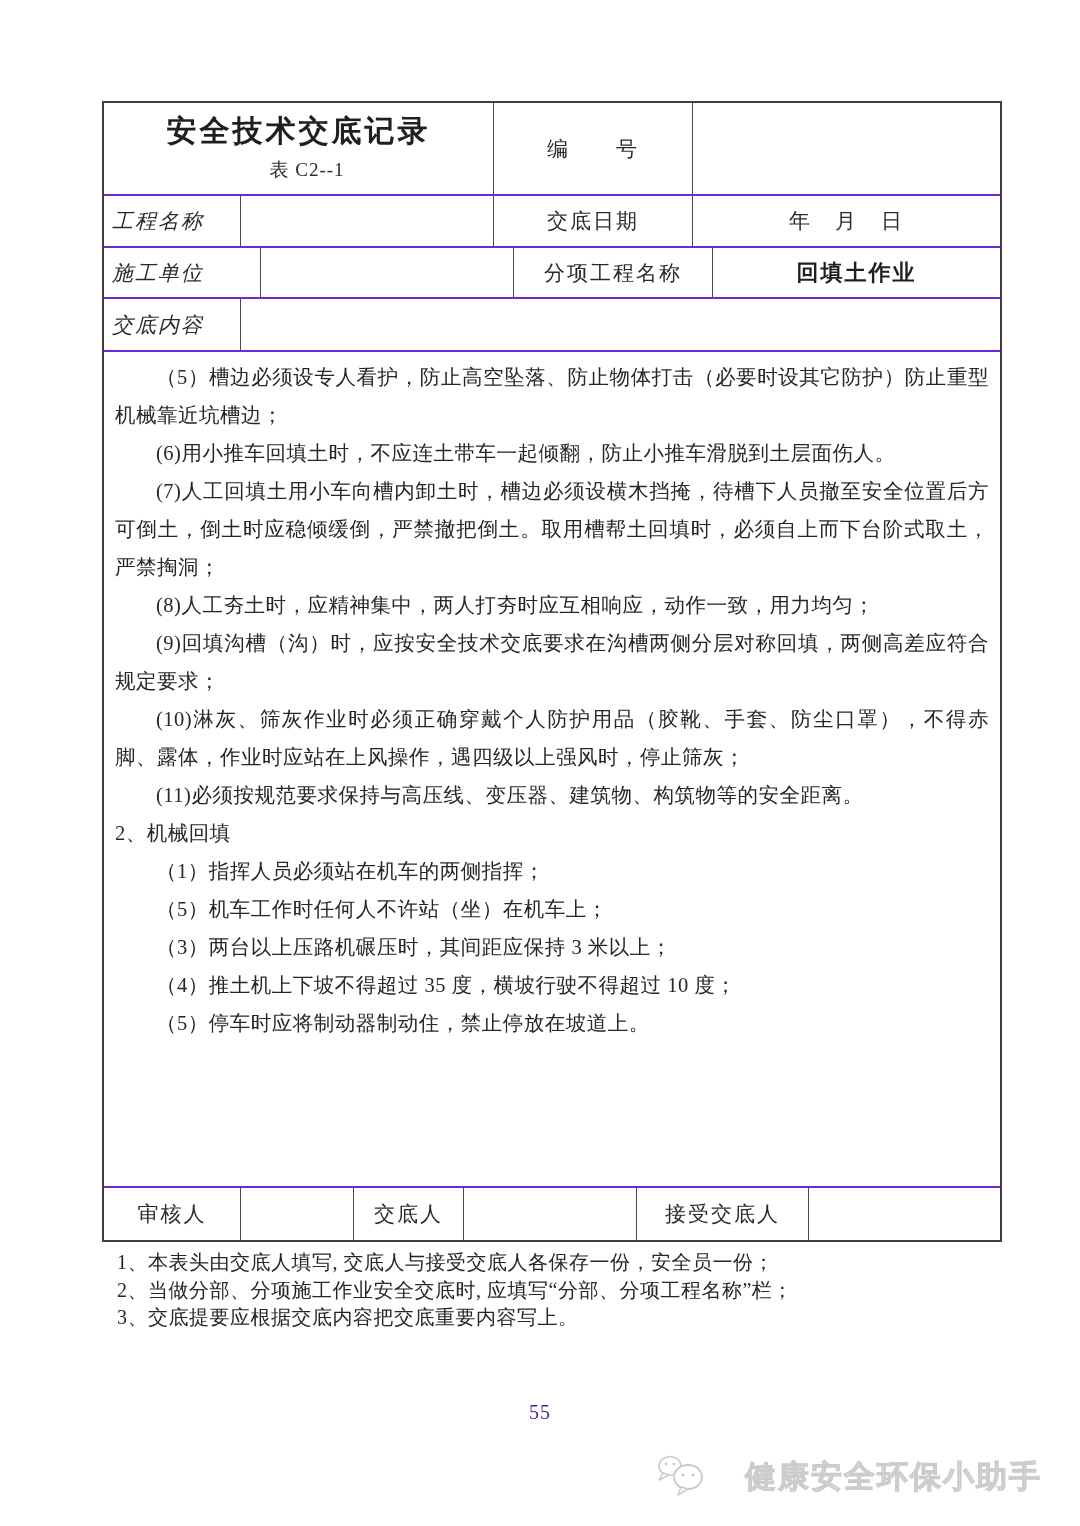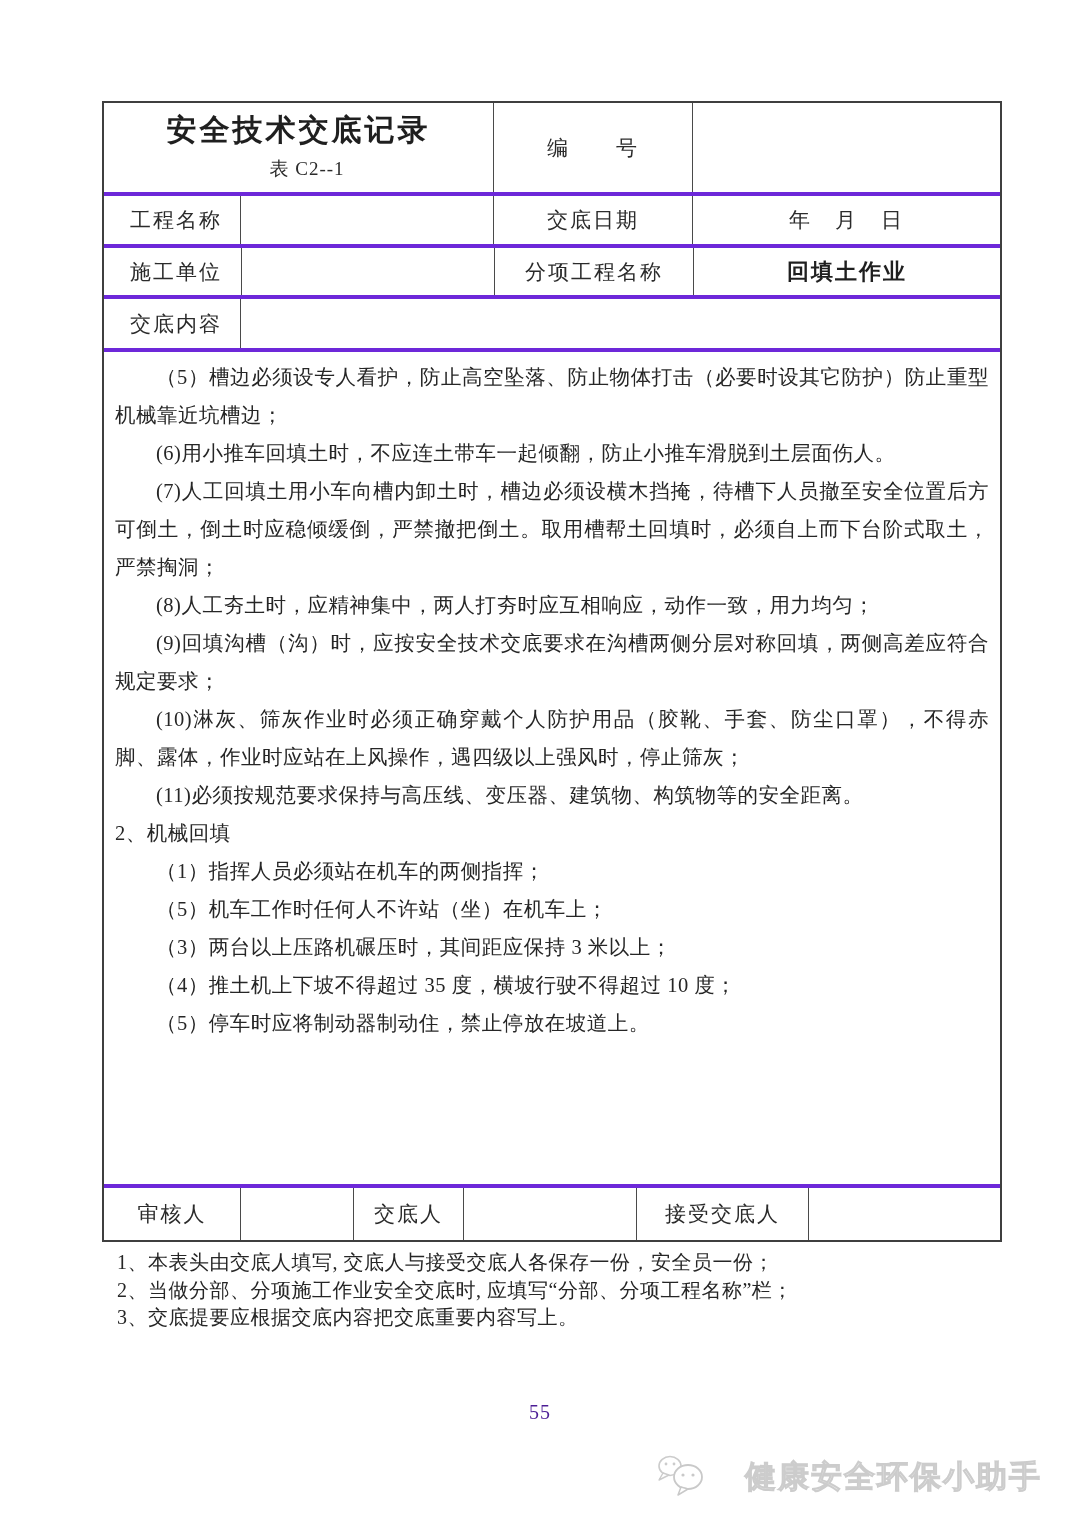--- a/index.html
+++ b/index.html
@@ -11,31 +11,31 @@
     color:#262626;
     overflow:hidden;
   }
   
   .doc-table{
     position:absolute;left:102px;top:101px;width:900px;
     border:2px solid #3f3f3f;
     box-sizing:border-box;
     background:#ffffff;
   }
-  .t-row{display:flex;border-bottom:4px solid #6d28d9;box-sizing:border-box;}
+  .t-row{display:flex;border-bottom:2px solid #6d28d9;box-sizing:border-box;}
   .t-row:last-child{border-bottom:none;}
   .t-cell{
     border-right:1px solid #4a4a4a;
     box-sizing:border-box;
     display:flex;align-items:center;justify-content:center;
     font-size:21px;letter-spacing:2px;color:#2b2b2b;
     overflow:hidden;
   }
   .t-cell:last-child{border-right:none;}
-  .cell-left{justify-content:flex-start;padding-left:26px;}
+  .cell-left{justify-content:flex-start;padding-left:8px;font-style:italic;}
   .row-head{height:93px;}
   .row-h2{height:52px;}
   .row-h3{height:51px;}
   .row-h4{height:53px;}
   .row-body{height:836px;justify-content:flex-end;}
   .row-sign{height:52px;}
 
   .title-cell{flex-direction:column;justify-content:center;}
   .doc-title{
     font-size:30px;font-weight:bold;letter-spacing:3px;color:#1f1f1f;
@@ -96,21 +96,21 @@
     </div>
 
     <div class="t-row row-h2">
       <div class="t-cell cell-left" style="width:137px;">工程名称</div>
       <div class="t-cell" style="width:253px;"></div>
       <div class="t-cell" style="width:199px;">交底日期</div>
       <div class="t-cell" style="flex:1;">年　月　日</div>
     </div>
 
     <div class="t-row row-h3">
-      <div class="t-cell cell-left" style="width:138px;">施工单位</div>
+      <div class="t-cell cell-left" style="width:157px;">施工单位</div>
       <div class="t-cell" style="width:253px;"></div>
       <div class="t-cell" style="width:199px;">分项工程名称</div>
       <div class="t-cell bold-val" style="flex:1;">回填土作业</div>
     </div>
 
     <div class="t-row row-h4">
       <div class="t-cell cell-left" style="width:137px;">交底内容</div>
       <div class="t-cell" style="flex:1;"></div>
     </div>
 

